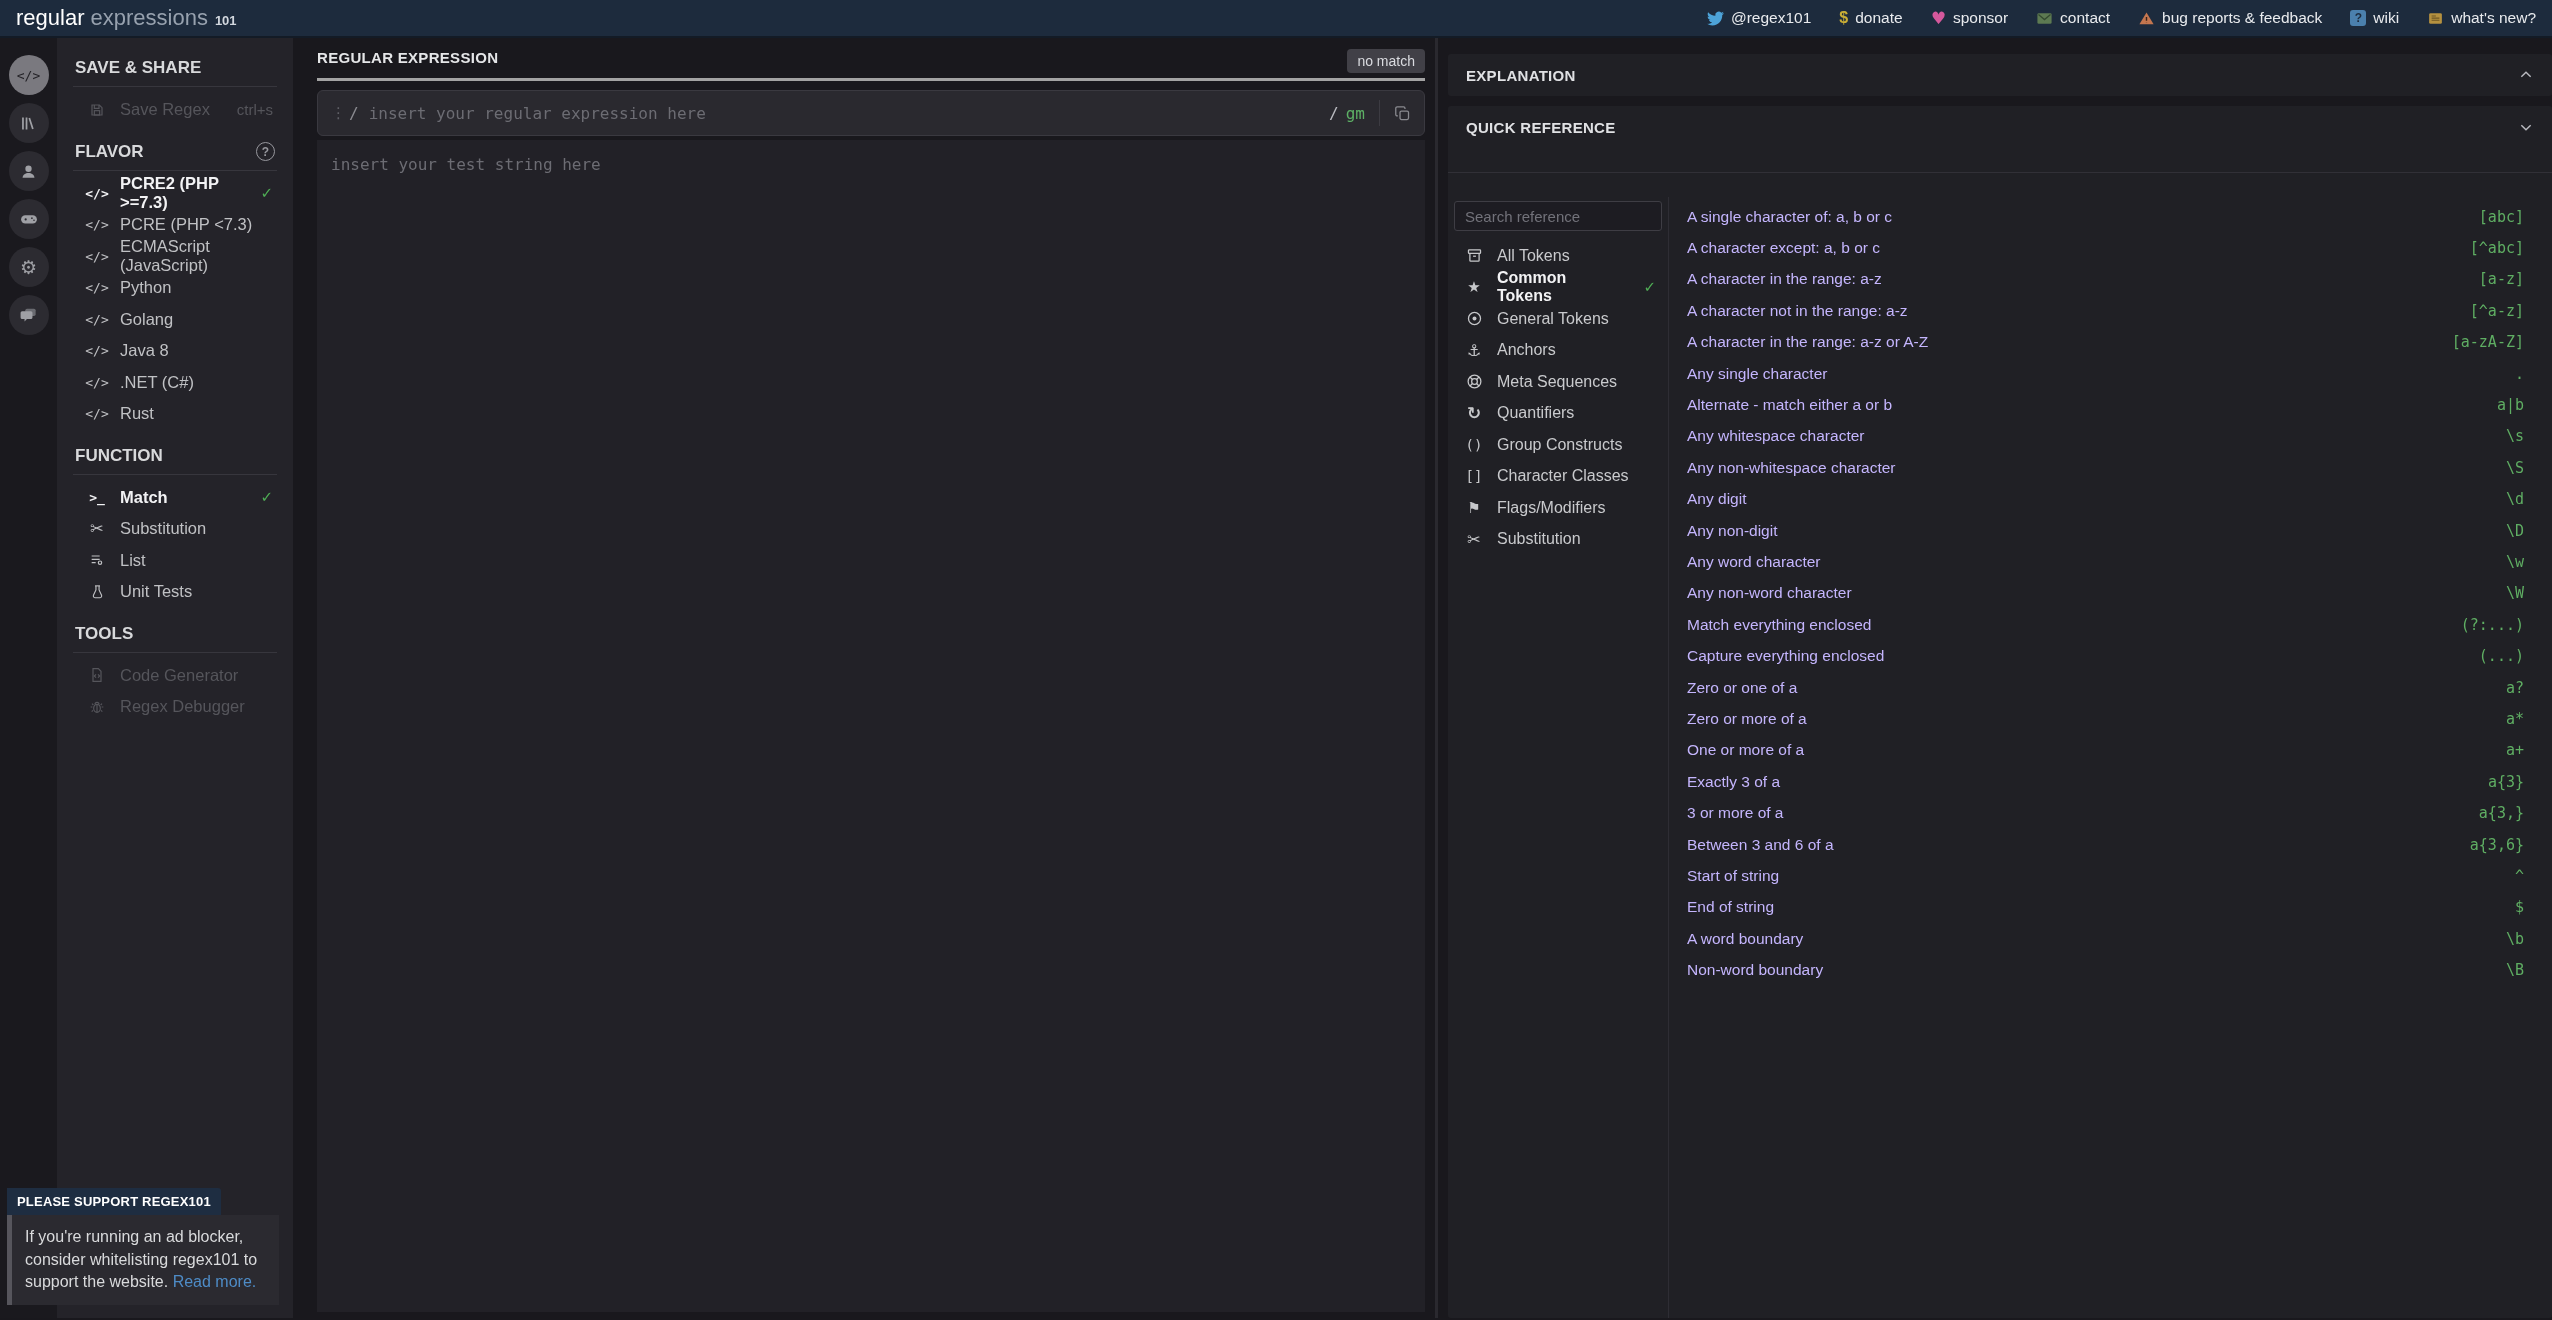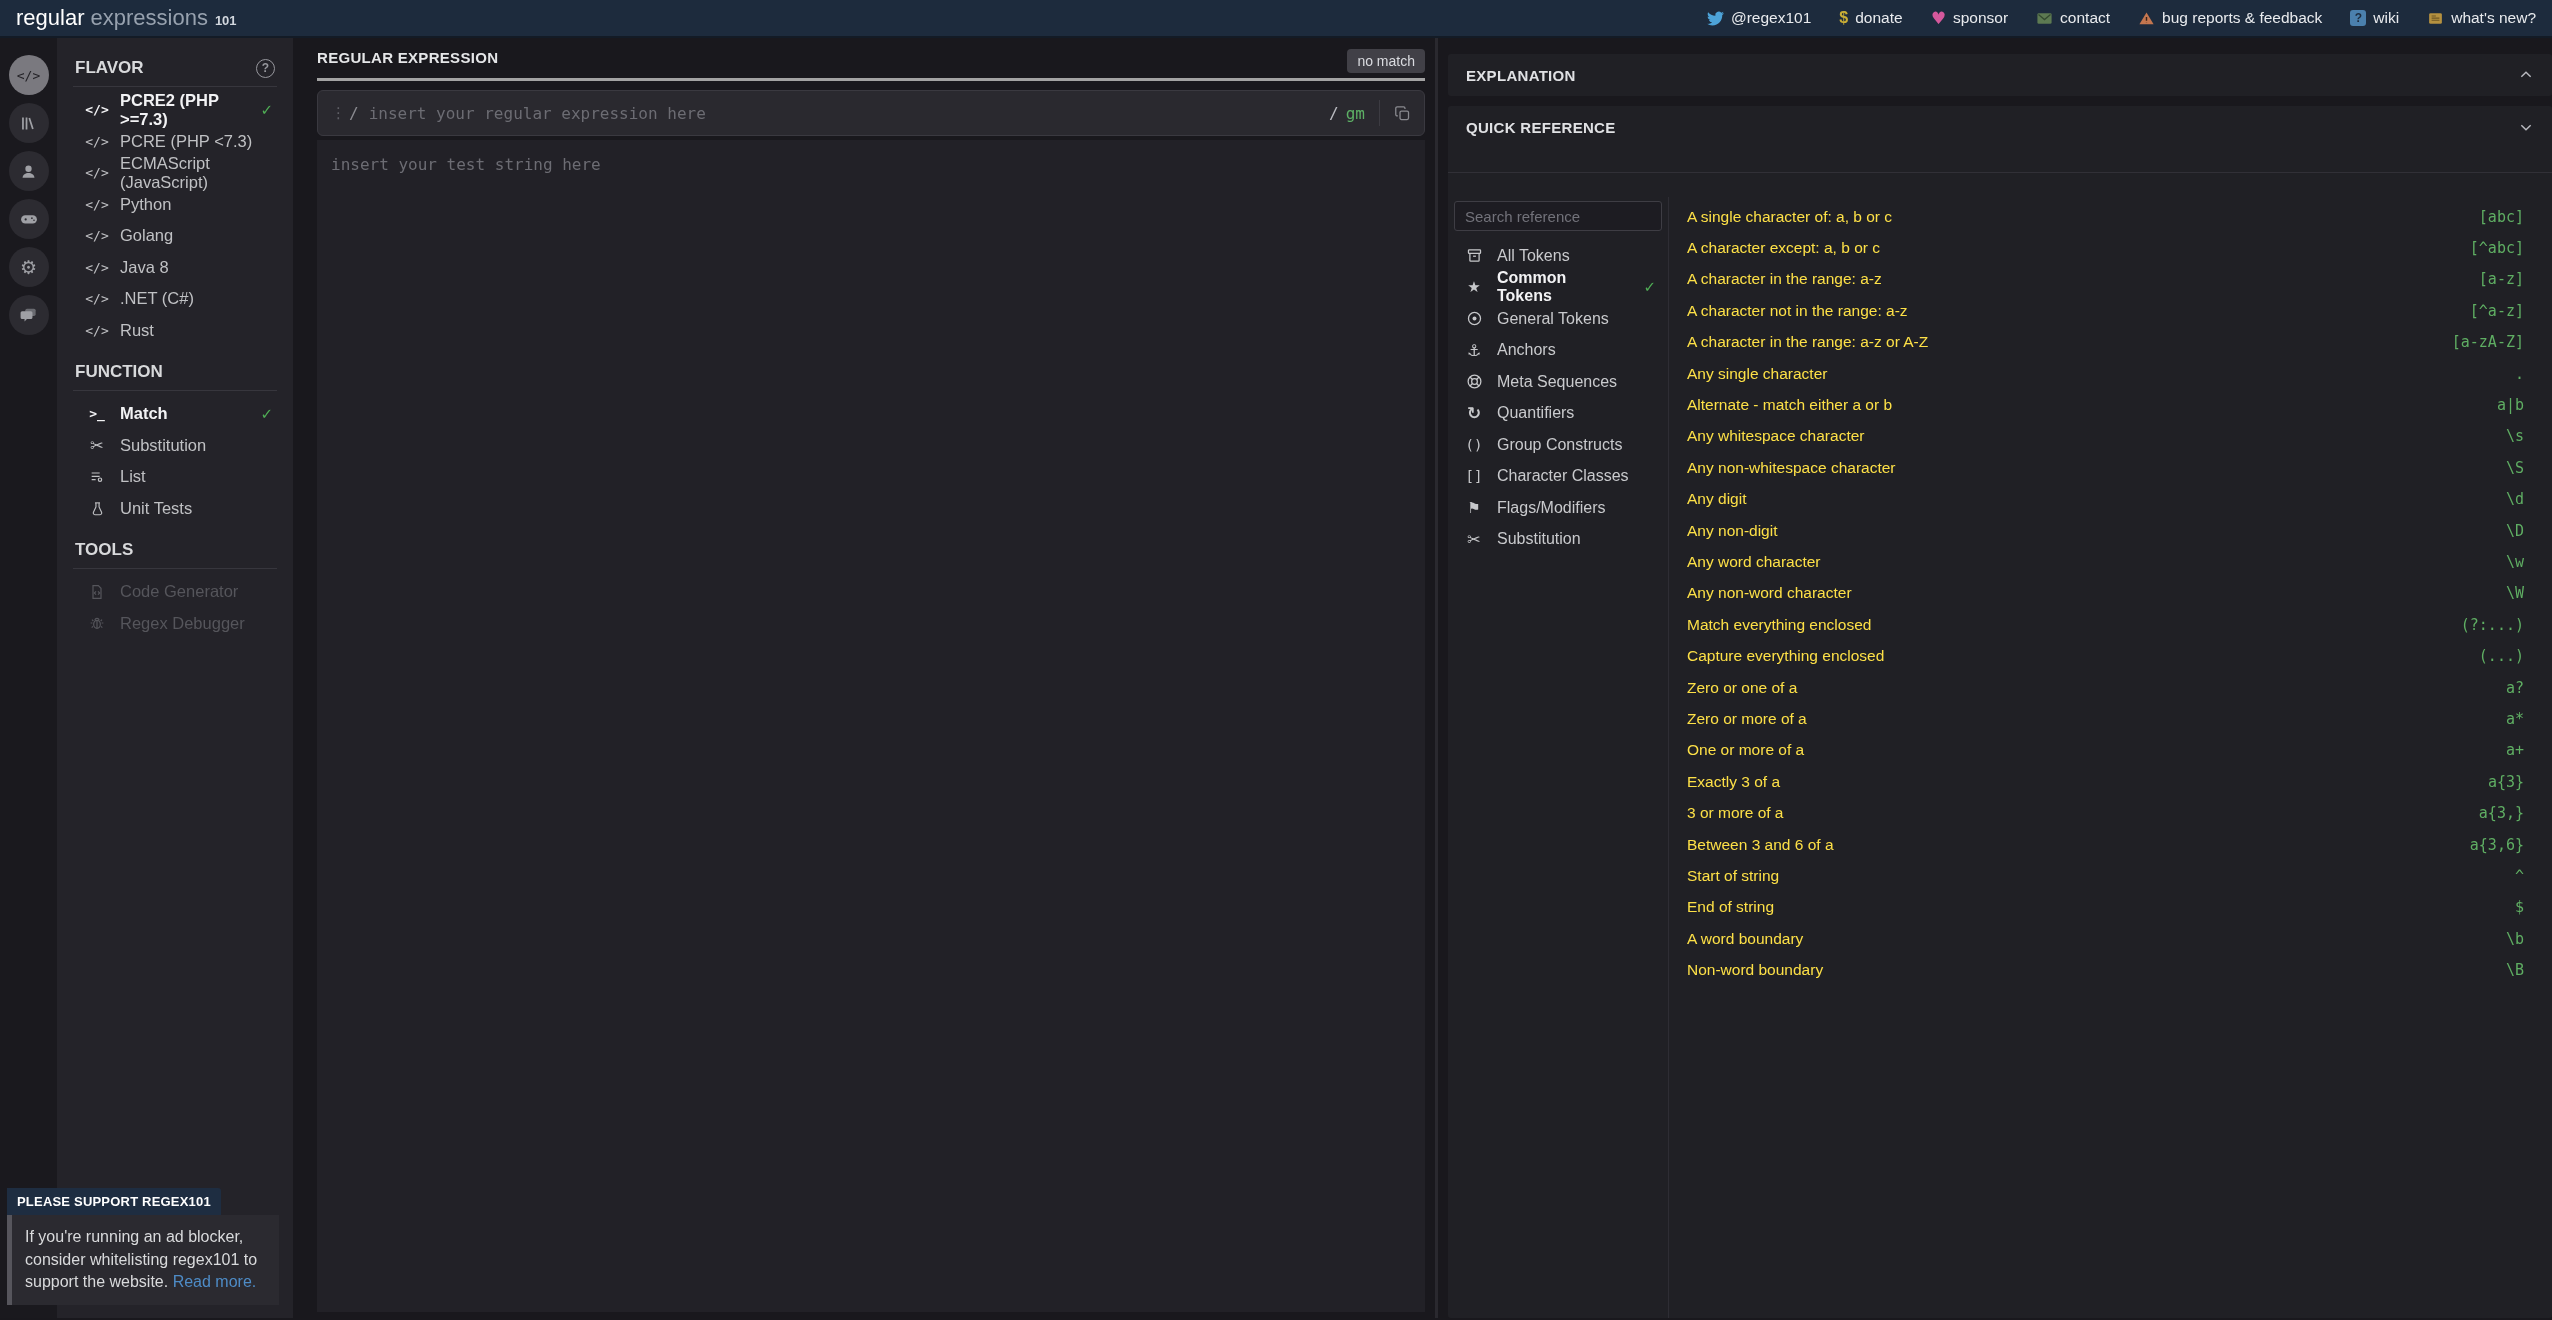--- a/index.html
+++ b/index.html
@@ -103,21 +103,21 @@
   .search::placeholder { color:#72727a; }
   .cat-item { height:31.5px; display:flex; align-items:center; gap:13px; padding:0 6px 0 10px;
               color:#c9cacd; font-size:16px; cursor:pointer; }
   .cat-item.active { color:#f3f3f5; font-weight:700; }
   .cat-item .icon { width:20px; display:flex; align-items:center; justify-content:center;
                     color:#c6c7ca; flex:none; font-size:15px; }
   .cat-item .check { margin-left:12px; }
   .qr-vr { width:1px; background:#2e2d34; }
   .qr-list { flex:1; padding:4px 28px 0 18px; min-width:0; }
   .ref-row { height:31.4px; display:flex; align-items:center; cursor:pointer; }
-  .ref-desc { font-size:15.5px; color:#fde047; }
+  .ref-desc { font-size:15.5px; color:#c4b5fd; }
   .ref-code { margin-left:auto; font-family:"DejaVu Sans Mono", monospace; font-size:15px; color:#5fae63; }
   svg { display:block; }
 </style>
 </head>
 <body>
 
 <header class="topbar">
   <div class="logo">
     <span class="logo-1">regular</span>
     <span class="logo-2">expressions</span>
@@ -231,20 +231,38 @@
 
       <button class="rail-btn">
         <span class="rail-ic"><span><svg width="19" height="19" viewBox="0 0 24 24">
               <rect x="8" y="3.5" width="13" height="9" rx="2" fill="currentColor" opacity=".55"></rect>
               <path d="M4 6.5h11a2 2 0 012 2v6a2 2 0 01-2 2h-5l-3 3v-3H4a2 2 0 01-2-2v-6a2 2 0 012-2z" fill="currentColor"></path>
             </svg></span></span>
       </button>
     </aside>
 
   <aside class="sidebar">
+    <section class="side-sec">
+      <div class="sec-title">
+        <span>SAVE &amp; SHARE</span>
+      </div>
+      <div class="side-item disabled">
+        <span class="ic">
+            <span>
+              <svg width="16" height="16" viewBox="0 0 24 24" stroke="currentColor" fill="none" stroke-width="1.8">
+                <path d="M4.5 4.5h11l4 4v11h-15z"></path>
+                <path d="M8 4.5v5h7v-5"></path>
+                <rect x="8" y="13" width="8" height="6.5"></rect>
+              </svg>
+            </span>
+          </span>
+        <span>Save Regex</span>
+        <span class="shortcut">ctrl+s</span>
+      </div>
+    </section>
 
     <section class="side-sec">
       <div class="sec-title">
         <span>FLAVOR</span>
         <span class="help-circle">?</span>
       </div>
       <div>
 
           <div class="side-item active">
             <span class="ic">

